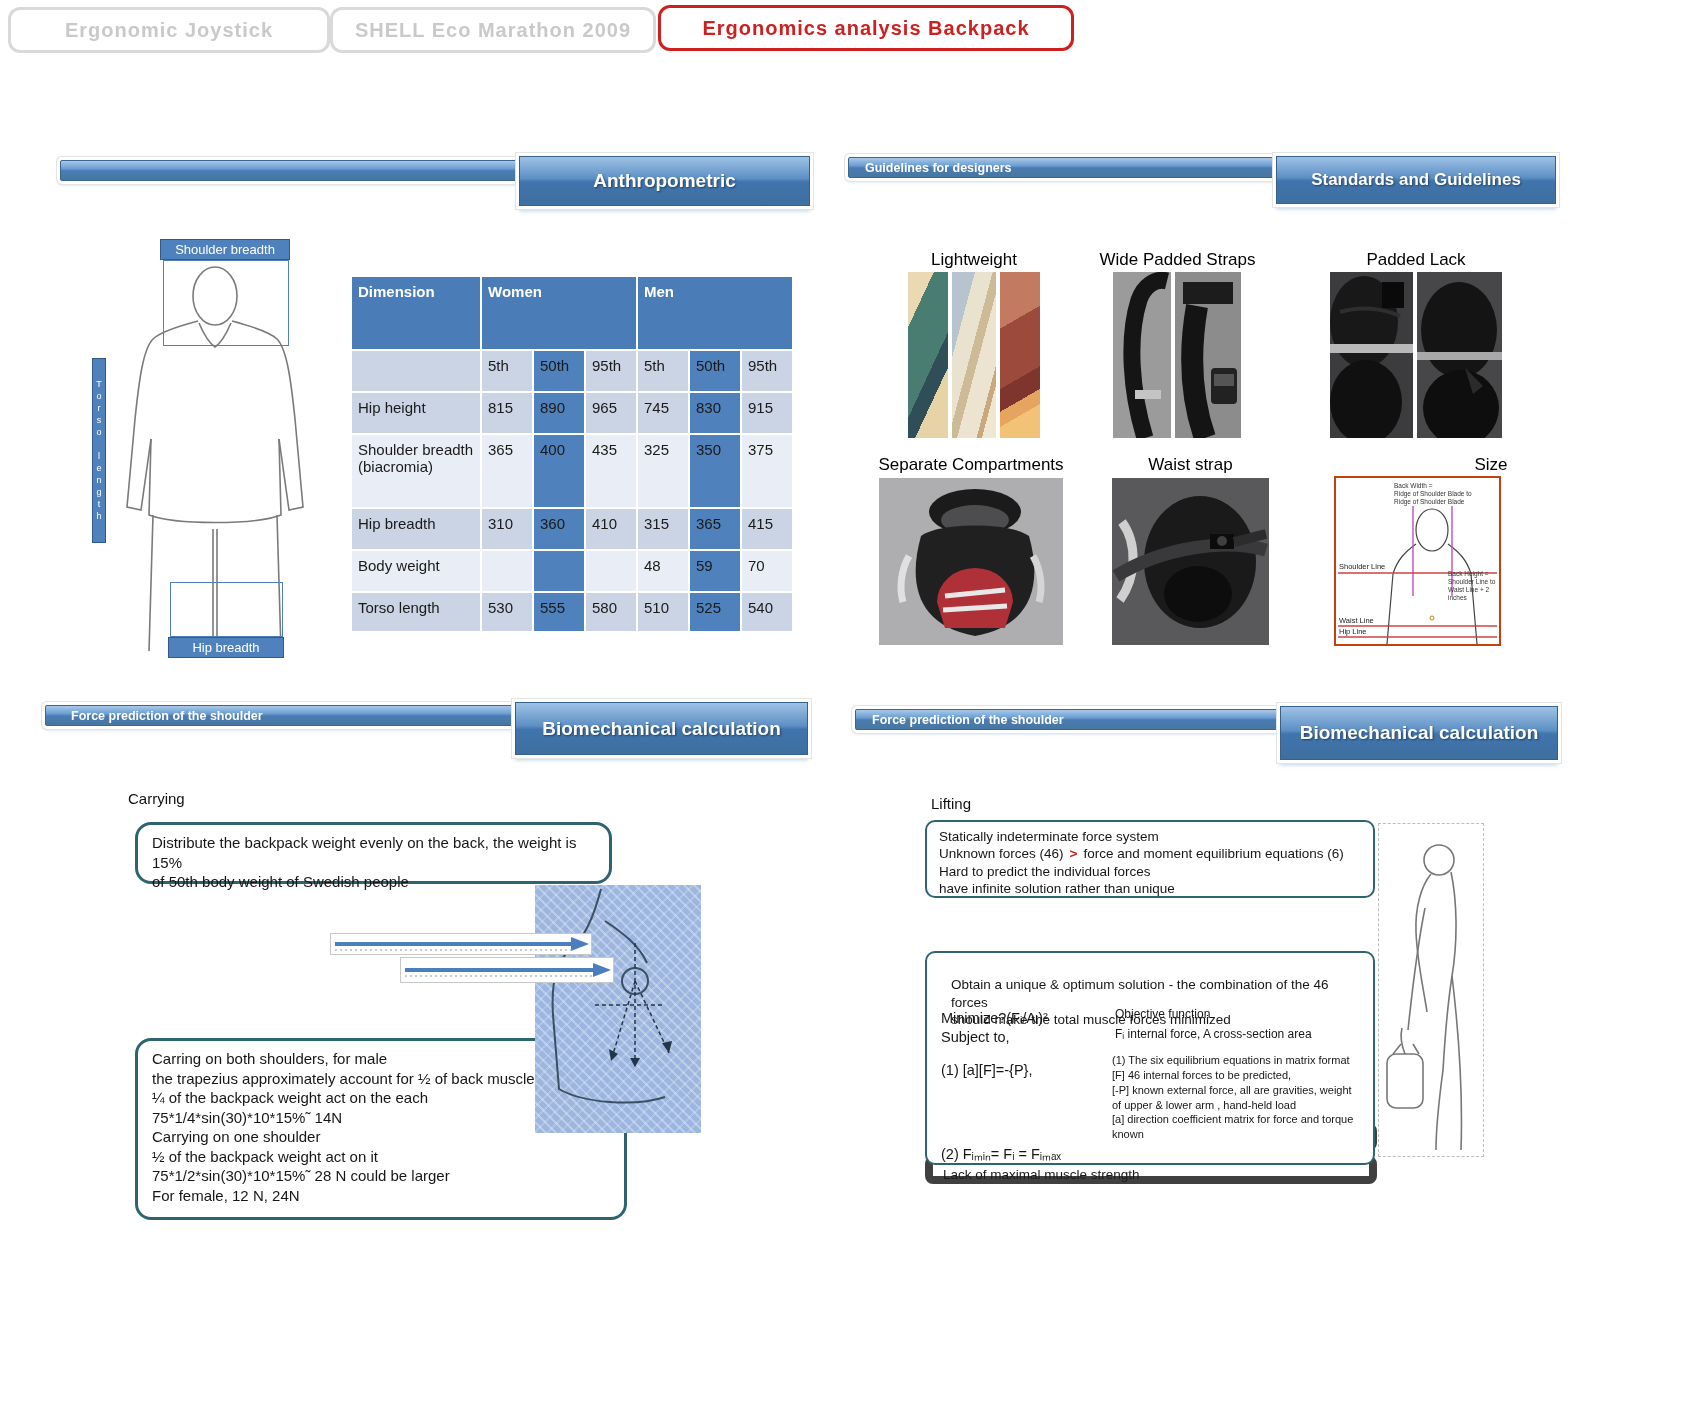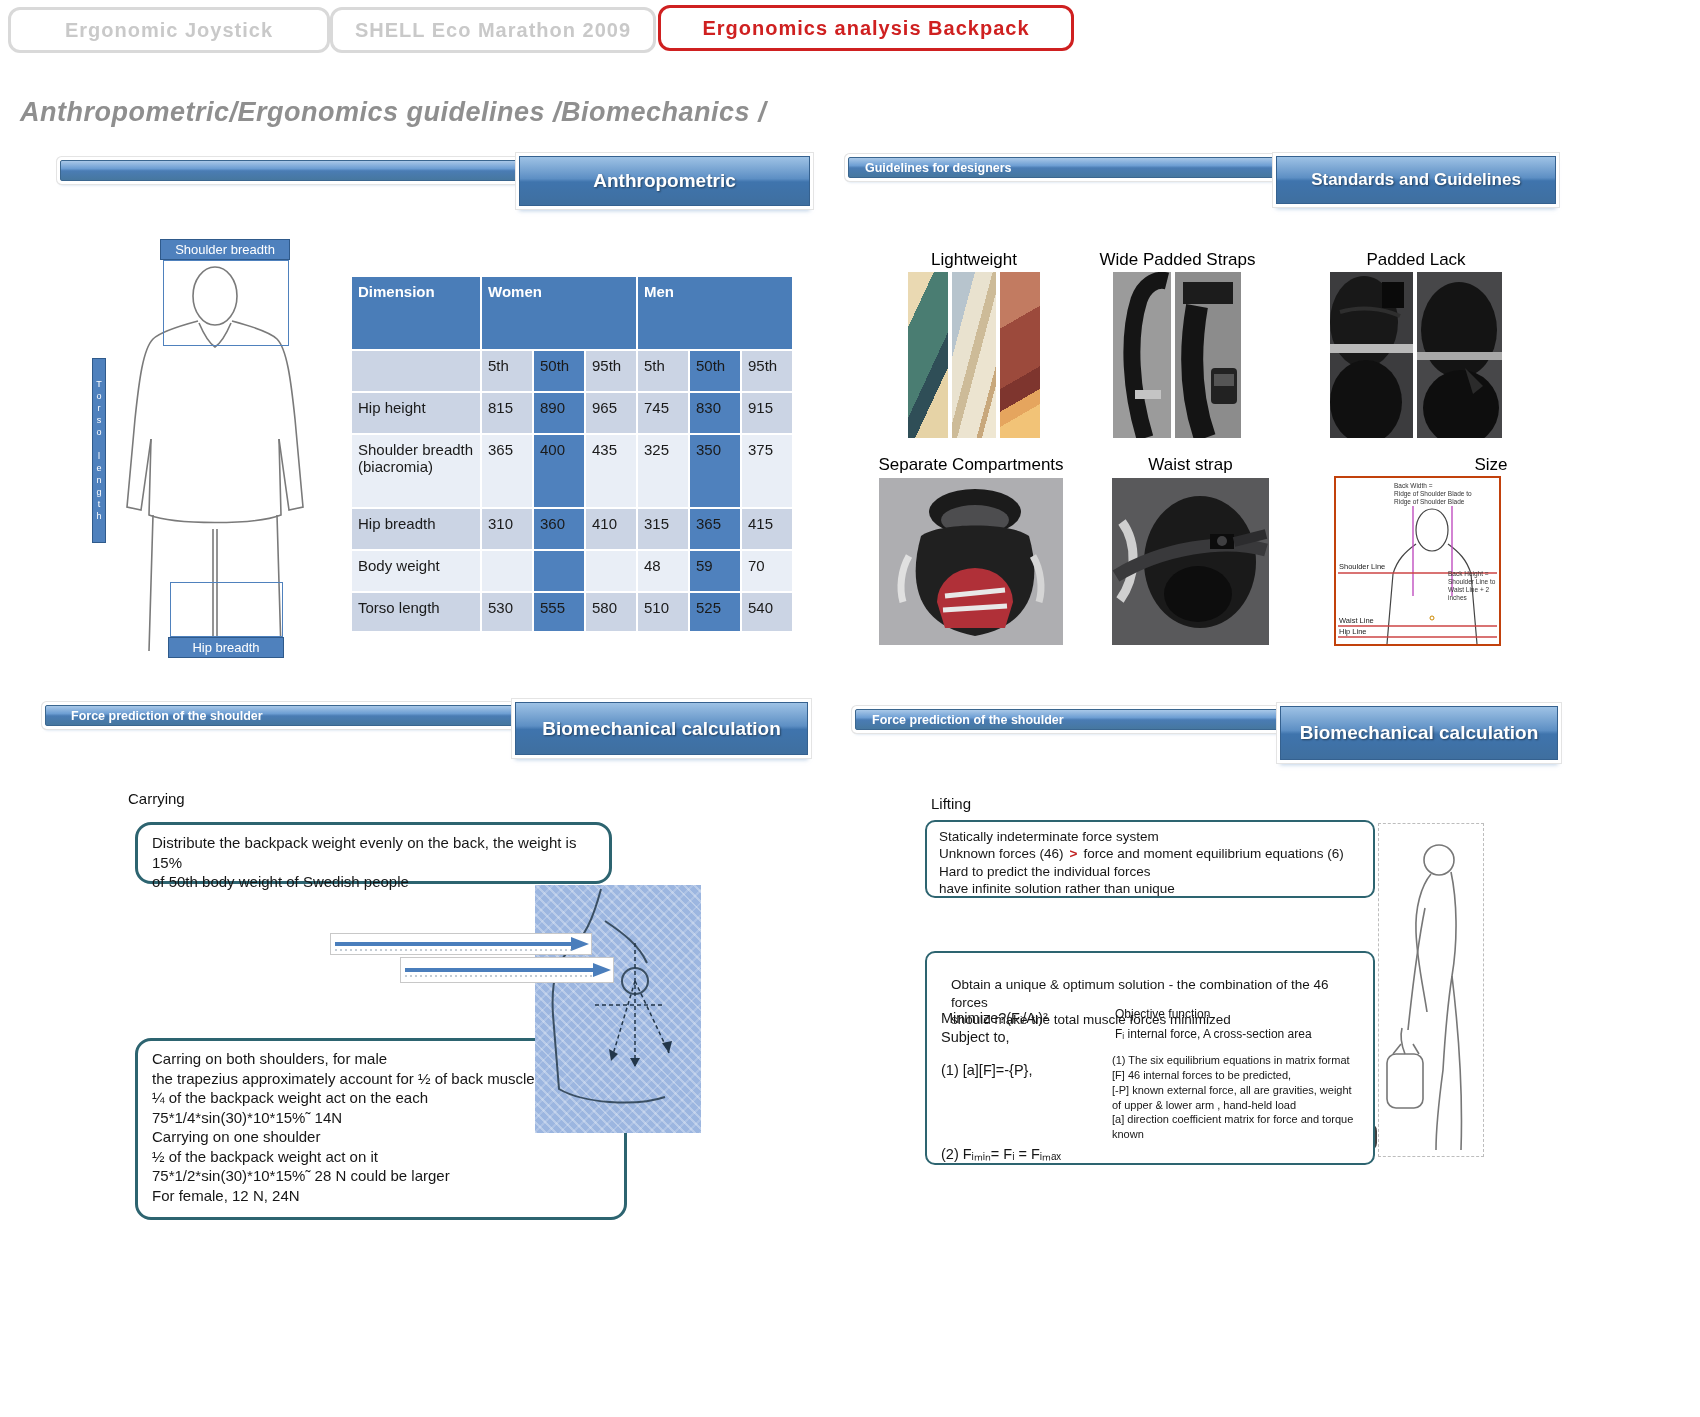--- a/index.html
+++ b/index.html
@@ -104,21 +104,20 @@
 </style>
 </head>
 <body>
 
 <div class="canvas">
 
   <div class="tab" style="left:8px;top:7px;width:316px;">Ergonomic Joystick</div>
   <div class="tab" style="left:330px;top:7px;width:320px;">SHELL Eco Marathon 2009</div>
   <div class="tab active" style="left:658px;top:5px;width:410px;">Ergonomics analysis Backpack</div>
 
-  <h1 class="page-title">Anthropometric/Ergonomics guidelines /Biomechanics /</h1>
 
   <div class="bar" style="left:60px;top:160px;width:458px;"></div>
   <div class="bigbox" style="left:519px;top:156px;width:291px;height:50px;font-size:19px;">Anthropometric</div>
 
   <svg class="sketch" style="left:95px;top:253px;" width="240" height="410" viewBox="0 0 240 410">
     <g fill="none" stroke="#7a7a7a" stroke-width="1.6">
       <ellipse cx="120" cy="43" rx="22" ry="29"></ellipse>
       <path d="M103 68 C88 72 66 78 58 86 C48 96 44 128 40 166 L32 254 L46 257 L56 186"></path>
       <path d="M137 68 C152 72 174 78 182 86 C192 96 196 128 200 166 L208 254 L194 257 L184 186"></path>
       <path d="M56 186 L54 262 C80 272 160 272 186 262 L184 186"></path>
@@ -365,20 +364,21 @@
     <div class="opt-abs" style="left:188px;top:74px;font-size:12px;">Fᵢ  internal force, A cross-section area</div>
     <div class="opt-abs" style="left:185px;top:100px;font-size:11px;line-height:1.35;width:258px;">(1) The six equilibrium equations in matrix format
 [F] 46 internal forces to be predicted,
 [-P] known external force, all are  gravities, weight
 of upper &amp; lower arm , hand-held load
 [a] direction coefficient matrix for force and torque
 known</div>
   </div>
 
   <div class="thinbox" style="left:925px;top:1123px;width:452px;height:28px;">Exsiting computer program to work out the 46 variables</div>
+  <div class="thinbox" style="left:925px;top:1156px;width:452px;height:28px;">Lack of  maximal muscle strength</div>
 
   <div class="personbox">
     <svg width="103" height="331" viewBox="0 0 103 331">
       <g fill="none" stroke="#777" stroke-width="1.6">
         <circle cx="60" cy="36" r="15"></circle>
         <path d="M52 50 C42 62 36 84 37 108 C38 136 44 162 48 188"></path>
         <path d="M72 48 C78 76 79 116 73 152 C69 178 66 212 64 246"></path>
         <path d="M46 84 C38 124 33 168 29 206"></path>
         <path d="M64 246 C60 276 57 300 57 326"></path>
         <path d="M73 152 C80 210 84 266 82 326"></path>

